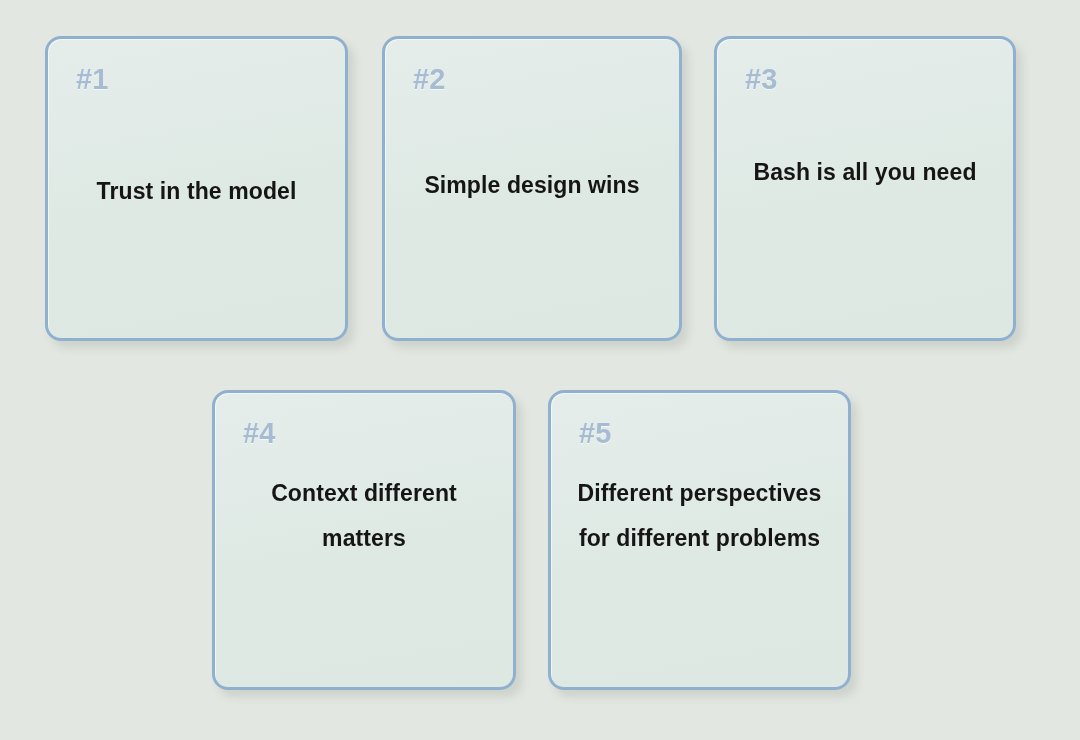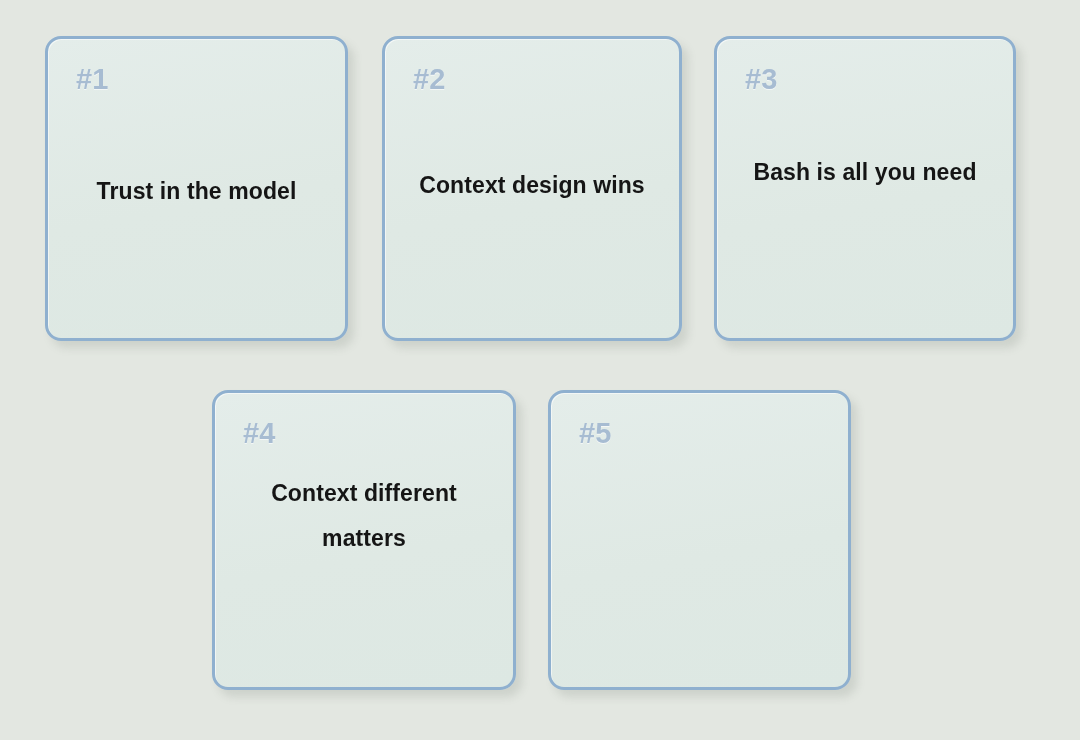--- a/index.html
+++ b/index.html
@@ -69,30 +69,31 @@
 
 <div class="board">
 
   <div class="card" id="card-1">
     <div class="card-num">#1</div>
     <div class="card-text">Trust in the model</div>
   </div>
 
   <div class="card" id="card-2">
     <div class="card-num">#2</div>
-    <div class="card-text">Context design wins</div>
+    <div class="card-text">Simple design wins</div>
   </div>
 
   <div class="card" id="card-3">
     <div class="card-num">#3</div>
     <div class="card-text">Bash is all you need</div>
   </div>
 
   <div class="card" id="card-4">
     <div class="card-num">#4</div>
     <div class="card-text">Context different matters</div>
   </div>
 
   <div class="card" id="card-5">
     <div class="card-num">#5</div>
+    <div class="card-text">Different perspectives for different problems</div>
   </div>
 
 </div>
 
 </body></html>

